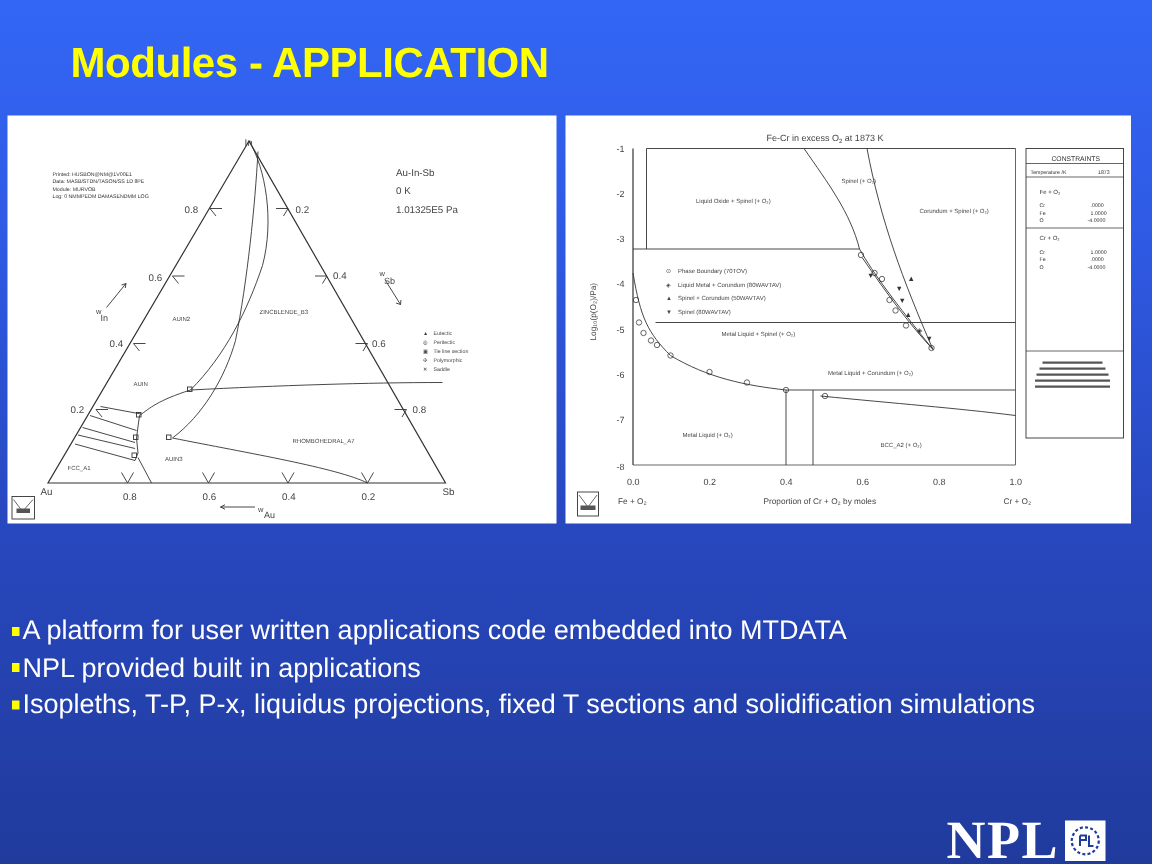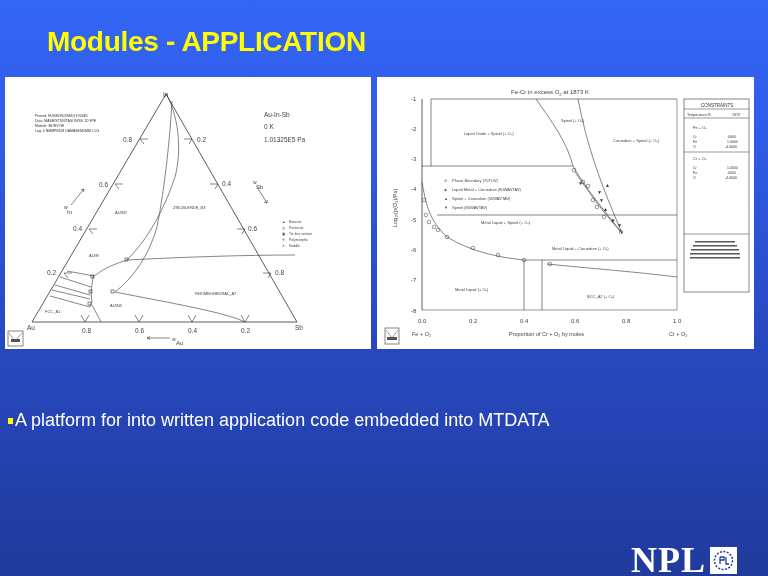--- a/index.html
+++ b/index.html
@@ -292,21 +292,29 @@
       <rect x="8" y="251" width="14" height="16" fill="#fff" stroke="#333" stroke-width="0.6"></rect>
       <path d="M9,253 L15,261 L21,253" stroke="#333" fill="none" stroke-width="0.5"></path>
       <rect x="10" y="260" width="10" height="3" fill="#555"></rect>
     </g>
   </svg>
 </div>
 
 <div class="bullets">
   <div class="bullet-row">
     <span class="bullet-mark"></span>
-    <span>A platform for into written application code embedded into MTDATA</span>
+    <span>A platform for user written applications code embedded into MTDATA</span>
+  </div>
+  <div class="bullet-row">
+    <span class="bullet-mark"></span>
+    <span>NPL provided built in applications</span>
+  </div>
+  <div class="bullet-row">
+    <span class="bullet-mark"></span>
+    <span>Isopleths, T-P, P-x, liquidus projections, fixed T sections and solidification simulations</span>
   </div>
 </div>
 
 <div class="npl-logo">
   <span class="npl-text">NPL</span>
   <div class="npl-emblem">
     <svg width="27" height="27" viewBox="0 0 27 27">
       <circle cx="13.5" cy="13.5" r="9" fill="none" stroke="#203b9c" stroke-width="1.5" stroke-dasharray="2 1.5"></circle>
       <path d="M10,10 L10,17 M10,10 L14,10 L14,13 L10,13 M16,10 L16,17 L19,17" stroke="#203b9c" stroke-width="1.3" fill="none"></path>
     </svg>

